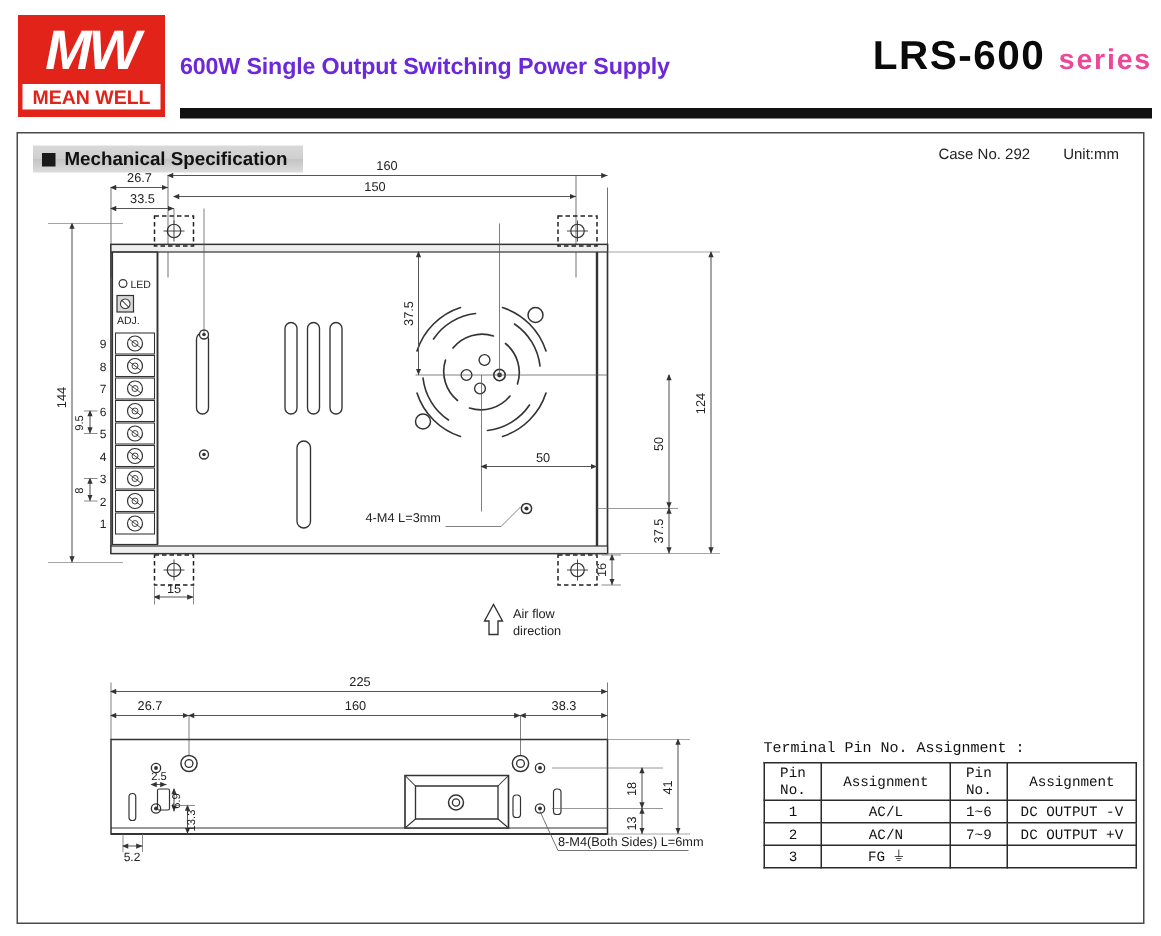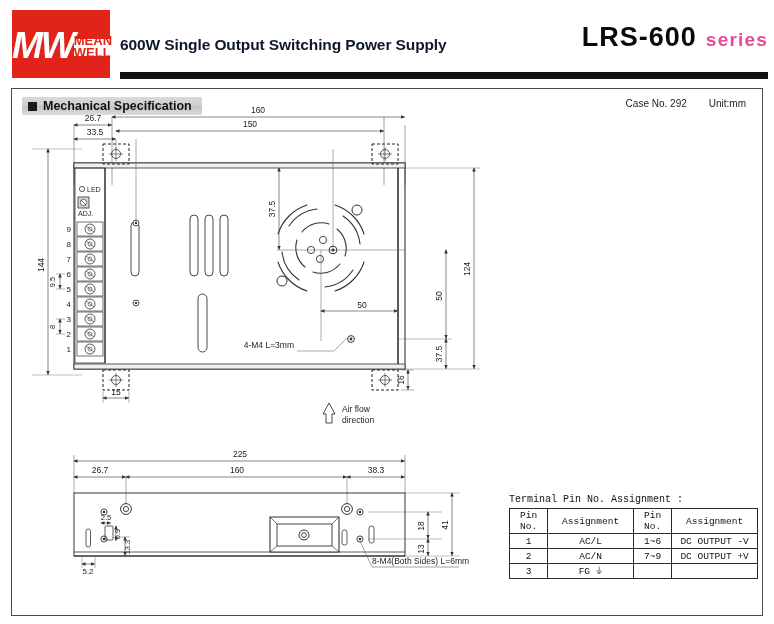--- a/index.html
+++ b/index.html
@@ -12,21 +12,21 @@
   }
   #page { position: relative; width: 774px; height: 624px; }
 
   
   #header { position: absolute; left: 0; top: 0; width: 774px; height: 86px; }
 
   #logo {
     position: absolute; left: 12px; top: 10px;
     width: 98px; height: 68px;
     background: #e2231a;
-    display: flex; 
+    display: flex; flex-direction: column;
     justify-content: flex-start; align-items: center;
     padding-top: 4px;
   }
   #logo-mw {
     font-family: "Liberation Sans", sans-serif;
     font-weight: bold; font-style: italic;
     font-size: 37px; line-height: 40px;
     color: #ffffff; letter-spacing: -2px;
   }
   #logo-band {
@@ -34,21 +34,21 @@
     display: flex; align-items: center; justify-content: center;
     margin-top: 2px;
   }
   #logo-band span {
     color: #e2231a; font-weight: bold; font-size: 13px;
     letter-spacing: 0px; line-height: 12px;
   }
 
   #subtitle {
     position: absolute; left: 120px; top: 36px;
-    font-size: 15.5px; font-weight: bold; color: #0f172a;
+    font-size: 15.5px; font-weight: bold; color: #6d28d9;
     letter-spacing: -0.1px; white-space: nowrap;
   }
   #series-wrap {
     position: absolute; right: 6px; top: 22px;
     display: flex; align-items: baseline; white-space: nowrap;
   }
   #series-model {
     font-size: 27px; font-weight: bold; letter-spacing: 1px; color: #0a0a0a;
   }
   #series-word {

